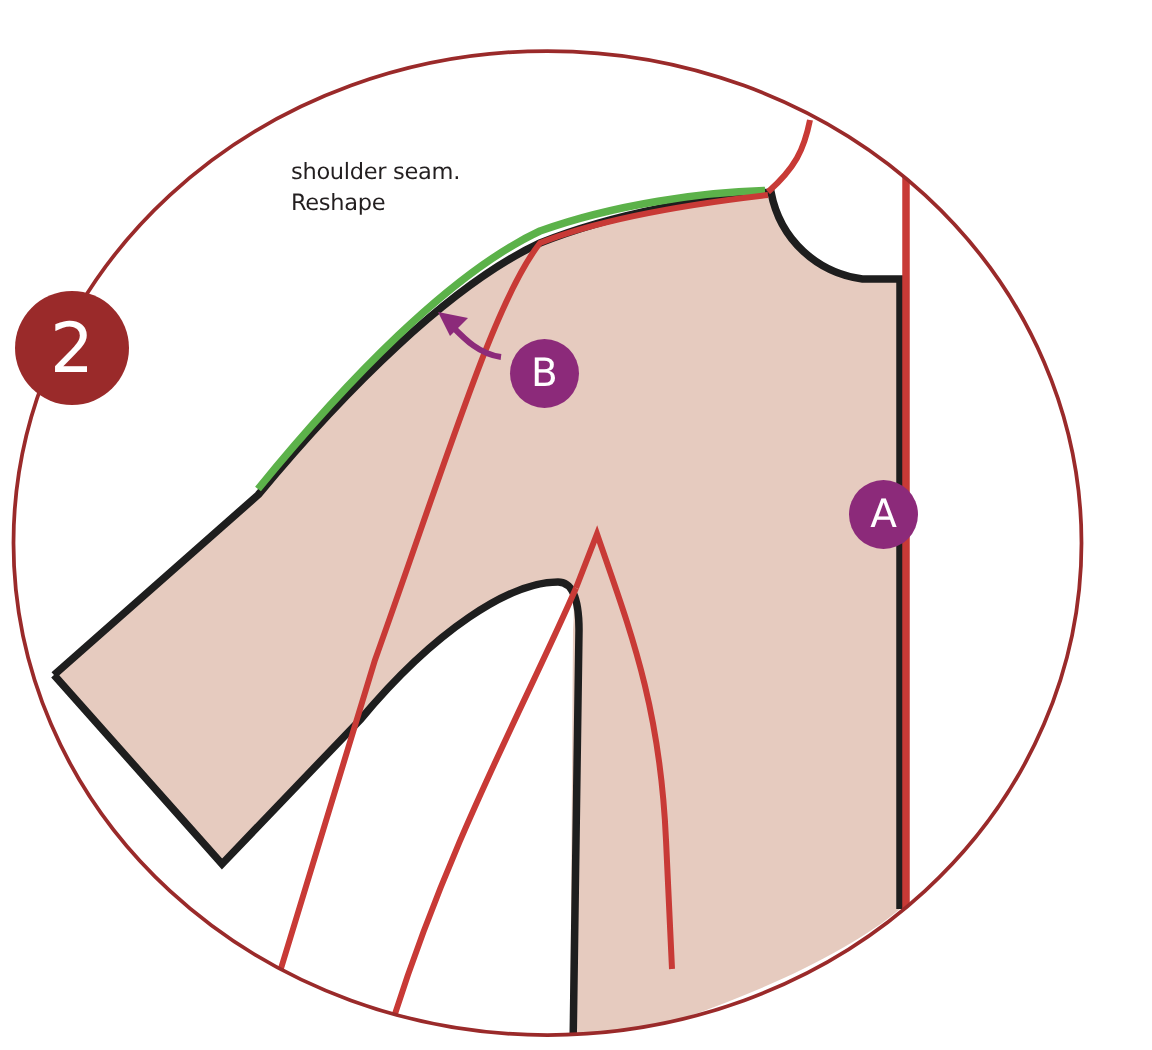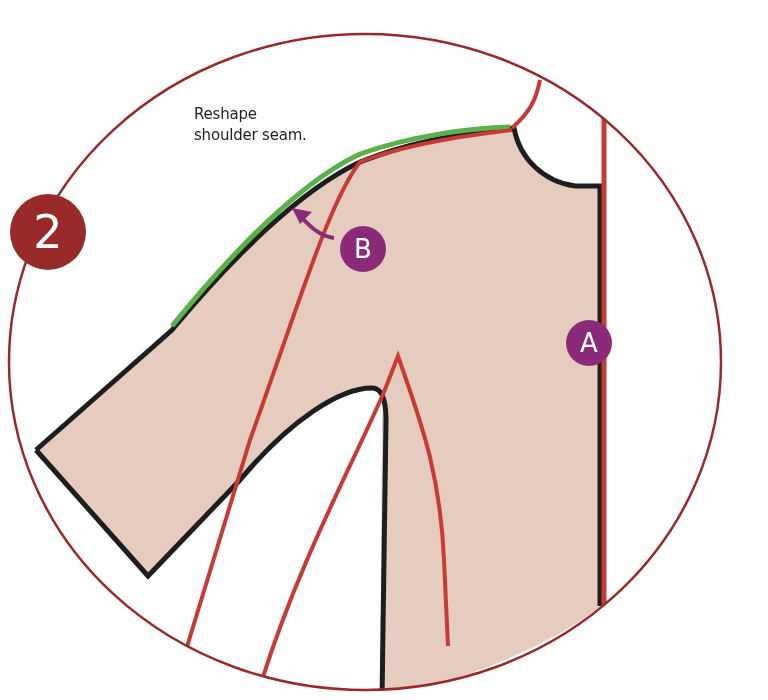--- a/index.html
+++ b/index.html
@@ -87,18 +87,18 @@
 
   <ellipse cx="365" cy="362" rx="356" ry="328" fill="none" stroke="#9a2a2a" stroke-width="2.5"></ellipse>
 
   <path d="M 334 238 C 318 236, 308 224, 298 214" fill="none" stroke="#8c2a7a" stroke-width="4"></path>
   <path d="M 292 208 L 312 212 L 300 224 Z" fill="#8c2a7a"></path>
 </svg>
 
 <div class="step-badge">2</div>
 
 <div class="instruction">
+  <span>shoulder seam.</span>
   <span>Reshape</span>
-  <span>shoulder seam.</span>
 </div>
 
 <div class="marker marker-a">A</div>
 <div class="marker marker-b">B</div>
 
 </body></html>

